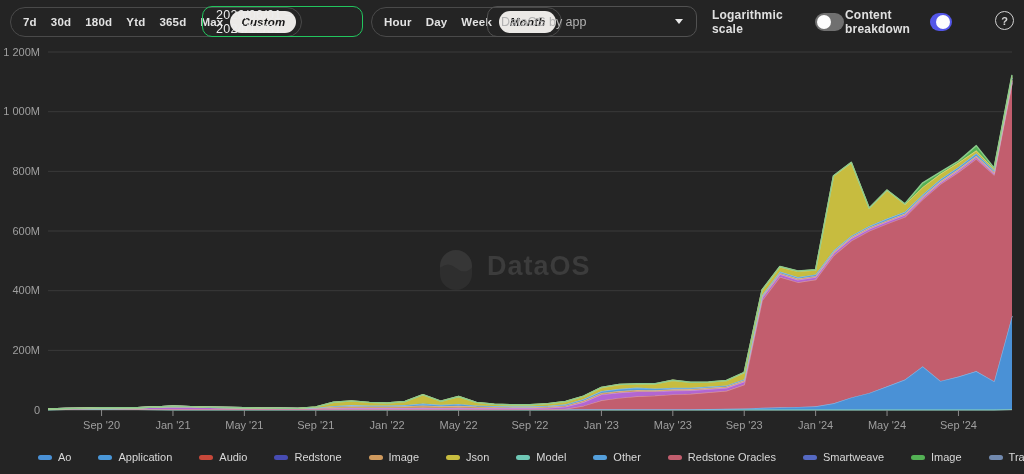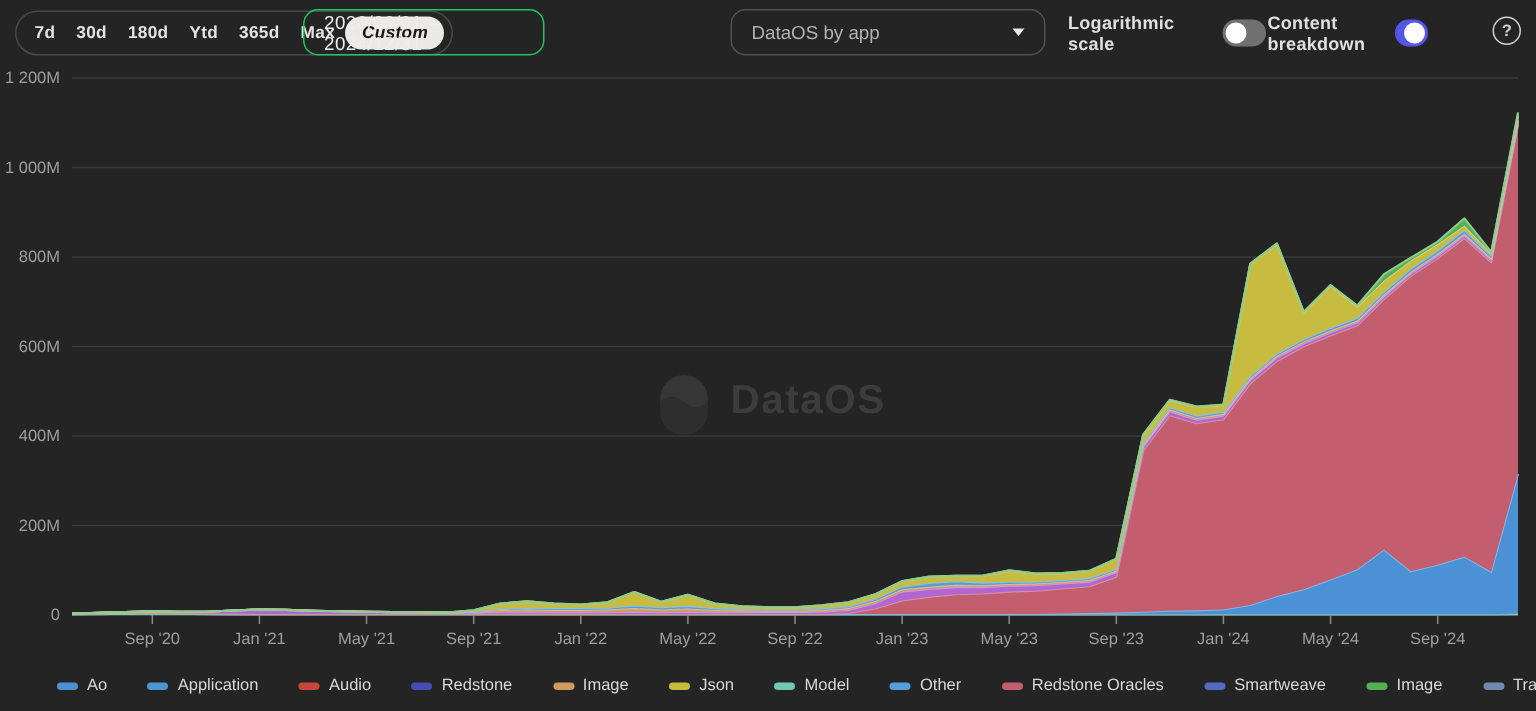--- a/index.html
+++ b/index.html
@@ -50,20 +50,26 @@
       <span class="seg-btn">Ytd</span>
       <span class="seg-btn">365d</span>
       <span class="seg-btn">Max</span>
       <span class="seg-btn selected">Custom</span>
     </div>
 
   <div class="date-input">
     <span>2020/06/01 – 2024/12/31</span>
   </div>
 
+  <div class="group" style="left:371px;top:7px;" id="granularity-group">
+      <span class="seg-btn">Hour</span>
+      <span class="seg-btn">Day</span>
+      <span class="seg-btn">Week</span>
+      <span class="seg-btn selected">Month</span>
+    </div>
 
   <div class="filter-select">
     <span>DataOS by app</span>
     <span class="caret"></span>
   </div>
 
   <div class="toggle-row" style="left:712px;">
     <span class="toggle-label">Logarithmic scale</span>
     <div class="toggle off" id="log-toggle">
         <div class="knob"></div>

